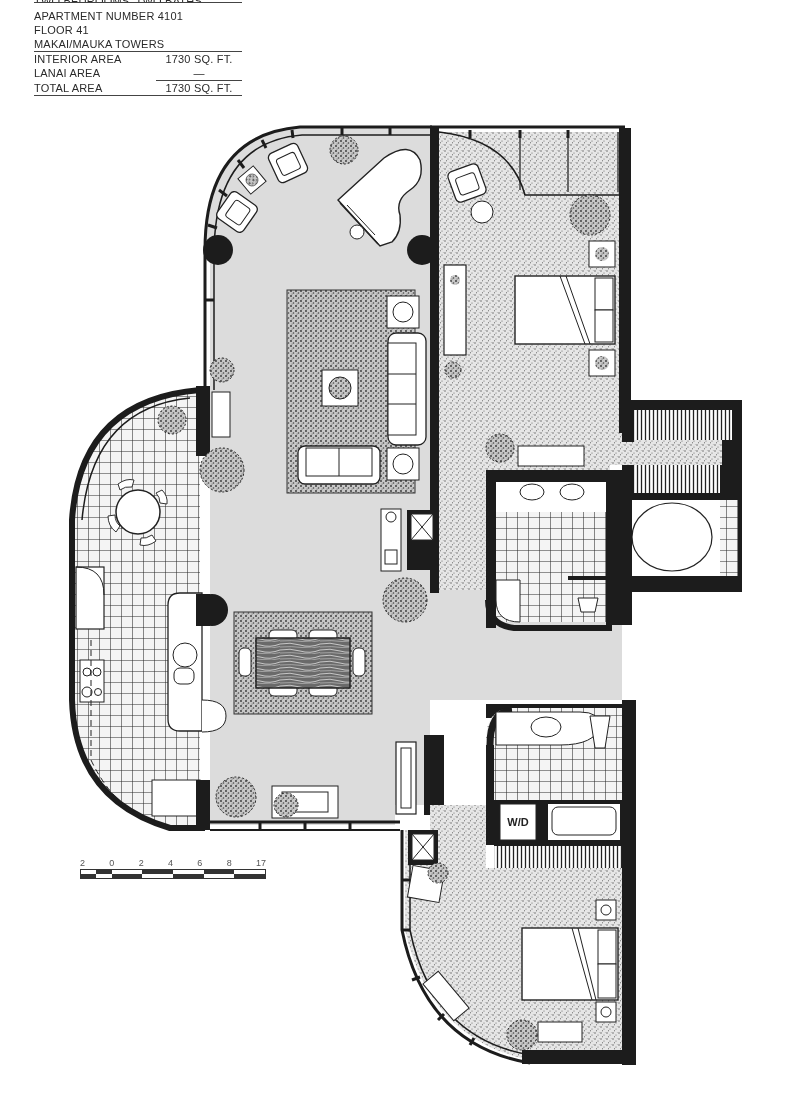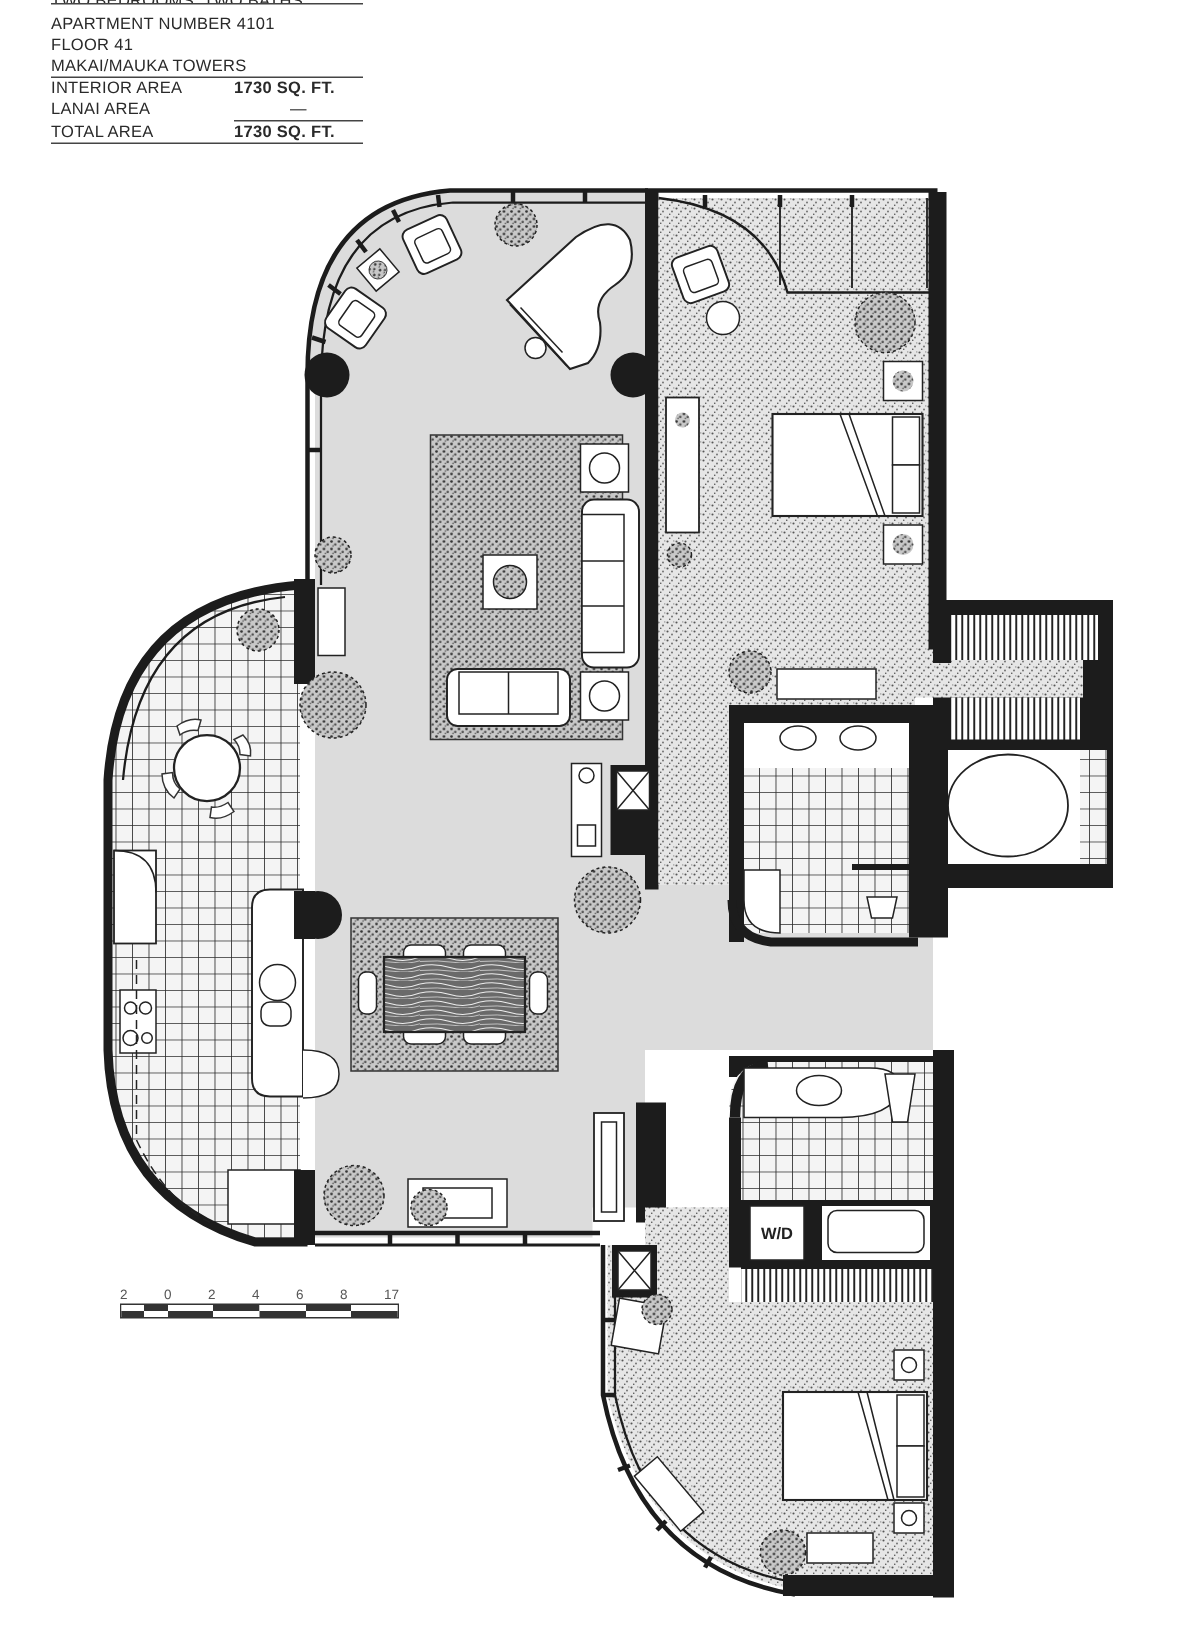--- a/index.html
+++ b/index.html
@@ -1,21 +1,21 @@
 <!DOCTYPE html>
 <html><head>
 <meta charset="utf-8">
 <style>
   html, body { margin: 0; padding: 0; background: #ffffff; }
   body { width: 800px; height: 1101px; position: relative; overflow: hidden; font-family: "Liberation Sans", sans-serif; color: #2a2a2a; }
   .spec { position: absolute; left: 34px; top: 0; width: 208px; font-size: 11px; letter-spacing: 0.2px; line-height: 14px; text-transform: uppercase; }
   .spec .row { display: flex; justify-content: space-between; white-space: nowrap; }
   .spec .line-bottom { border-bottom: 1px solid #444; }
   .spec .title { position: relative; top: -6px; height: 8px; overflow: hidden; }
-  .spec .val { min-width: 86px; text-align: left; font-weight: bold; }
+  .spec .val { min-width: 86px; text-align: center; }
   .spec .dash { text-align: center; min-width: 86px; }
   .plan { position: absolute; left: 0; top: 0; }
   .scale { position: absolute; left: 80px; top: 858px; width: 186px; }
   .scale .ticks { display: flex; justify-content: space-between; font-size: 9px; color: #555; padding: 0 0 1px 0; }
   .scale .bar { height: 8px; display: flex; border: 1px solid #333; }
   .scale .seg { flex: 1; }
   .lbl { font-family: "Liberation Sans", sans-serif; font-weight: bold; font-size: 11px; fill: #222; }
 </style>
 </head>
 <body>

